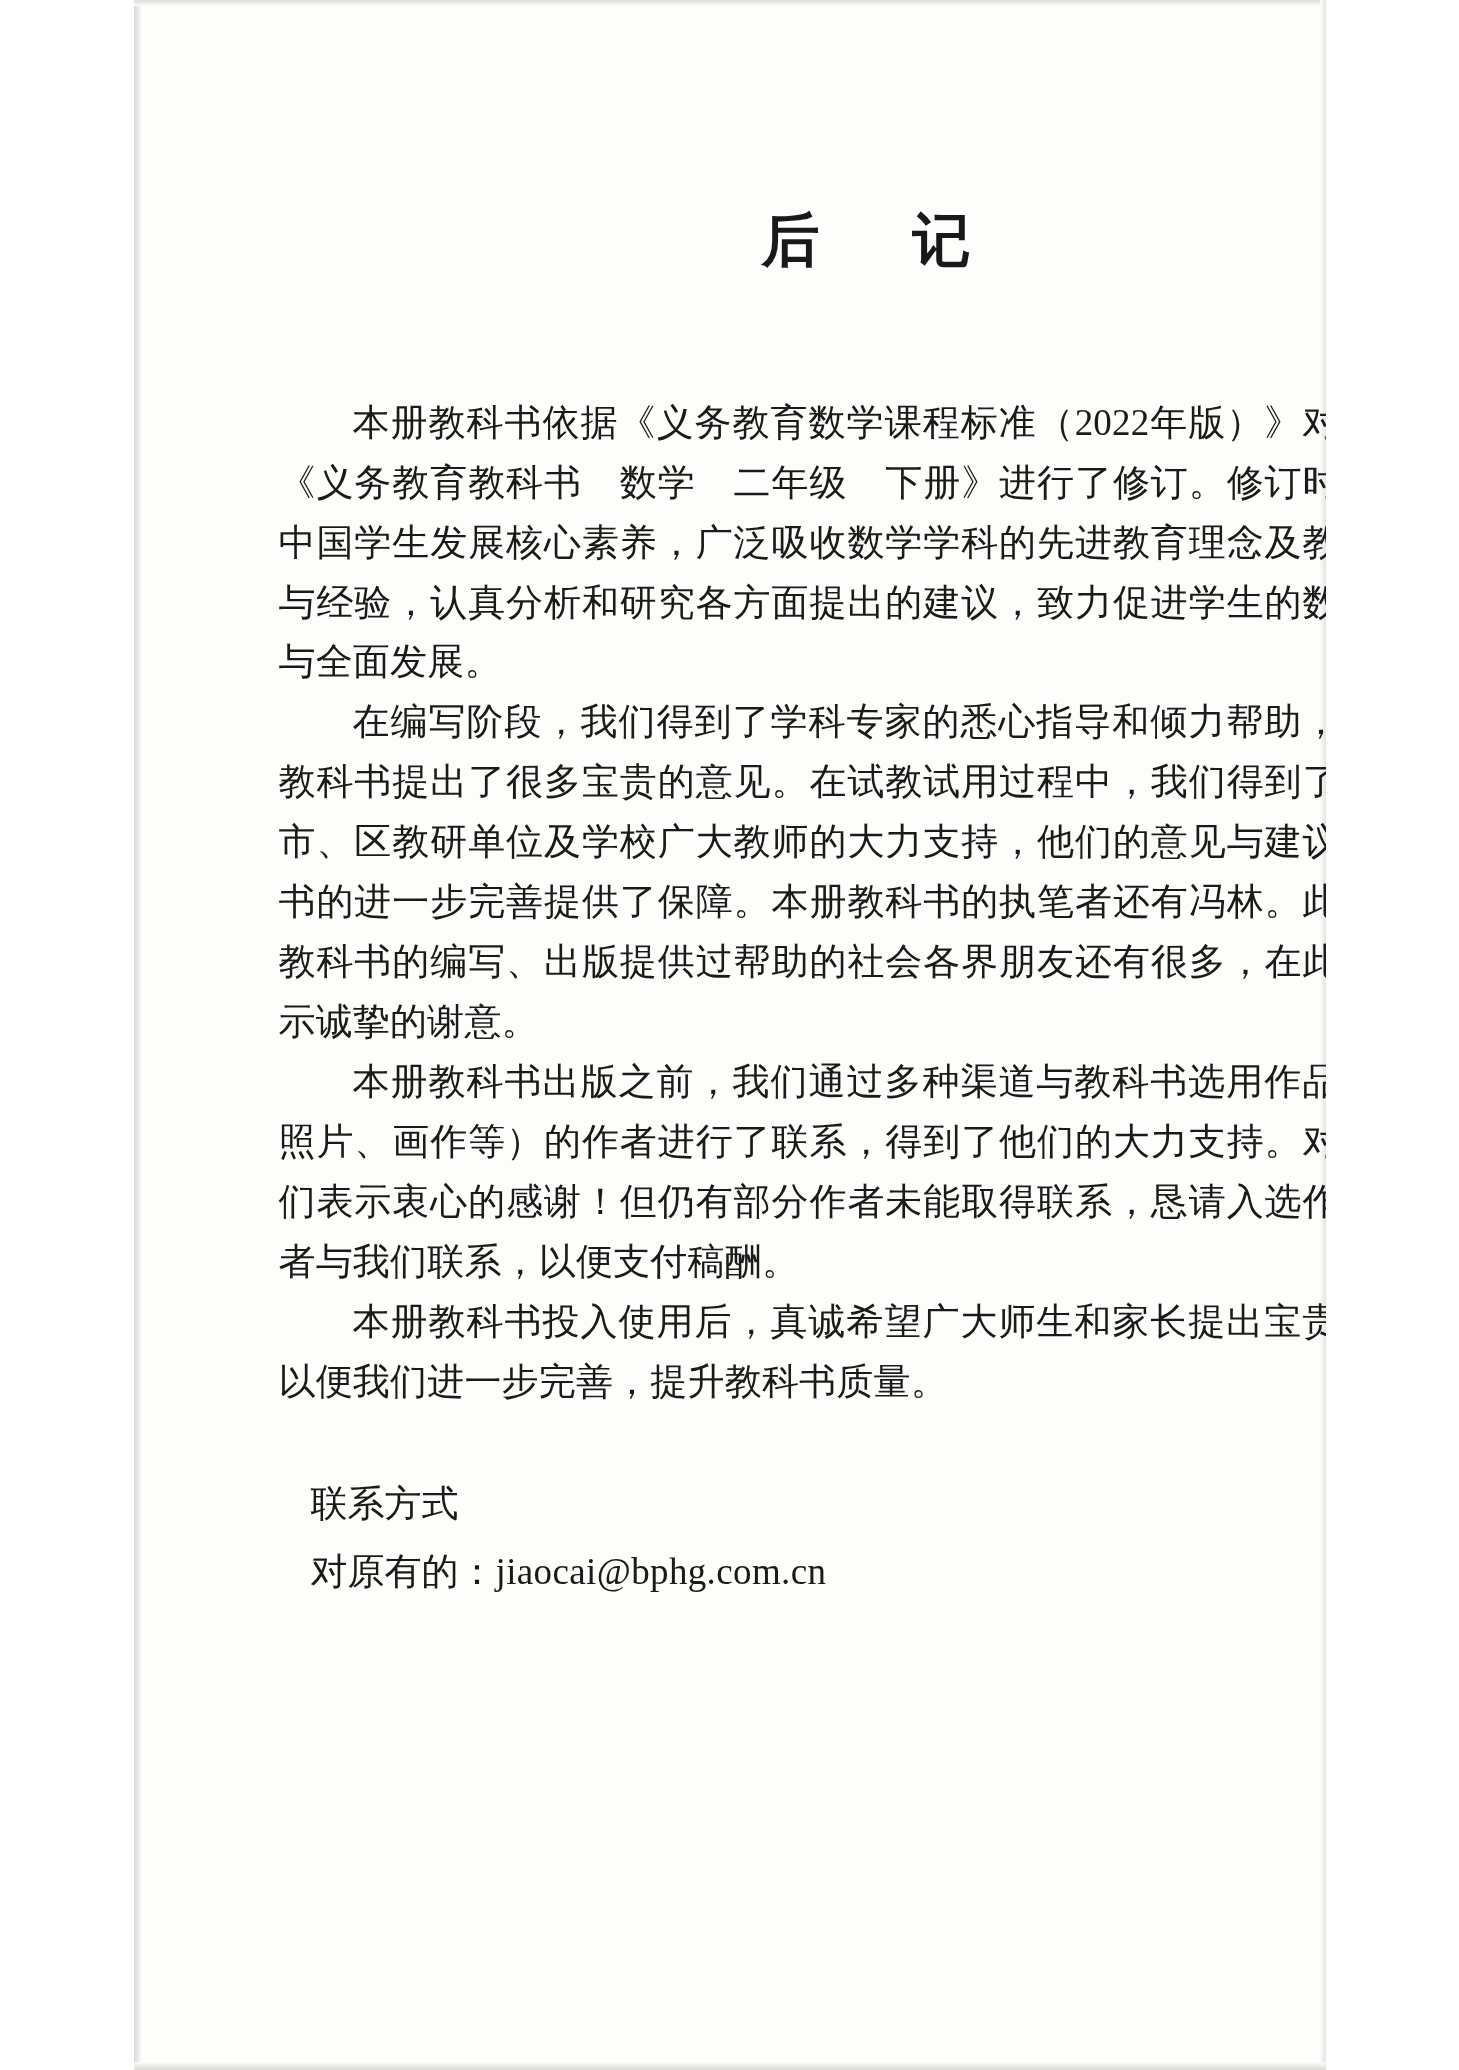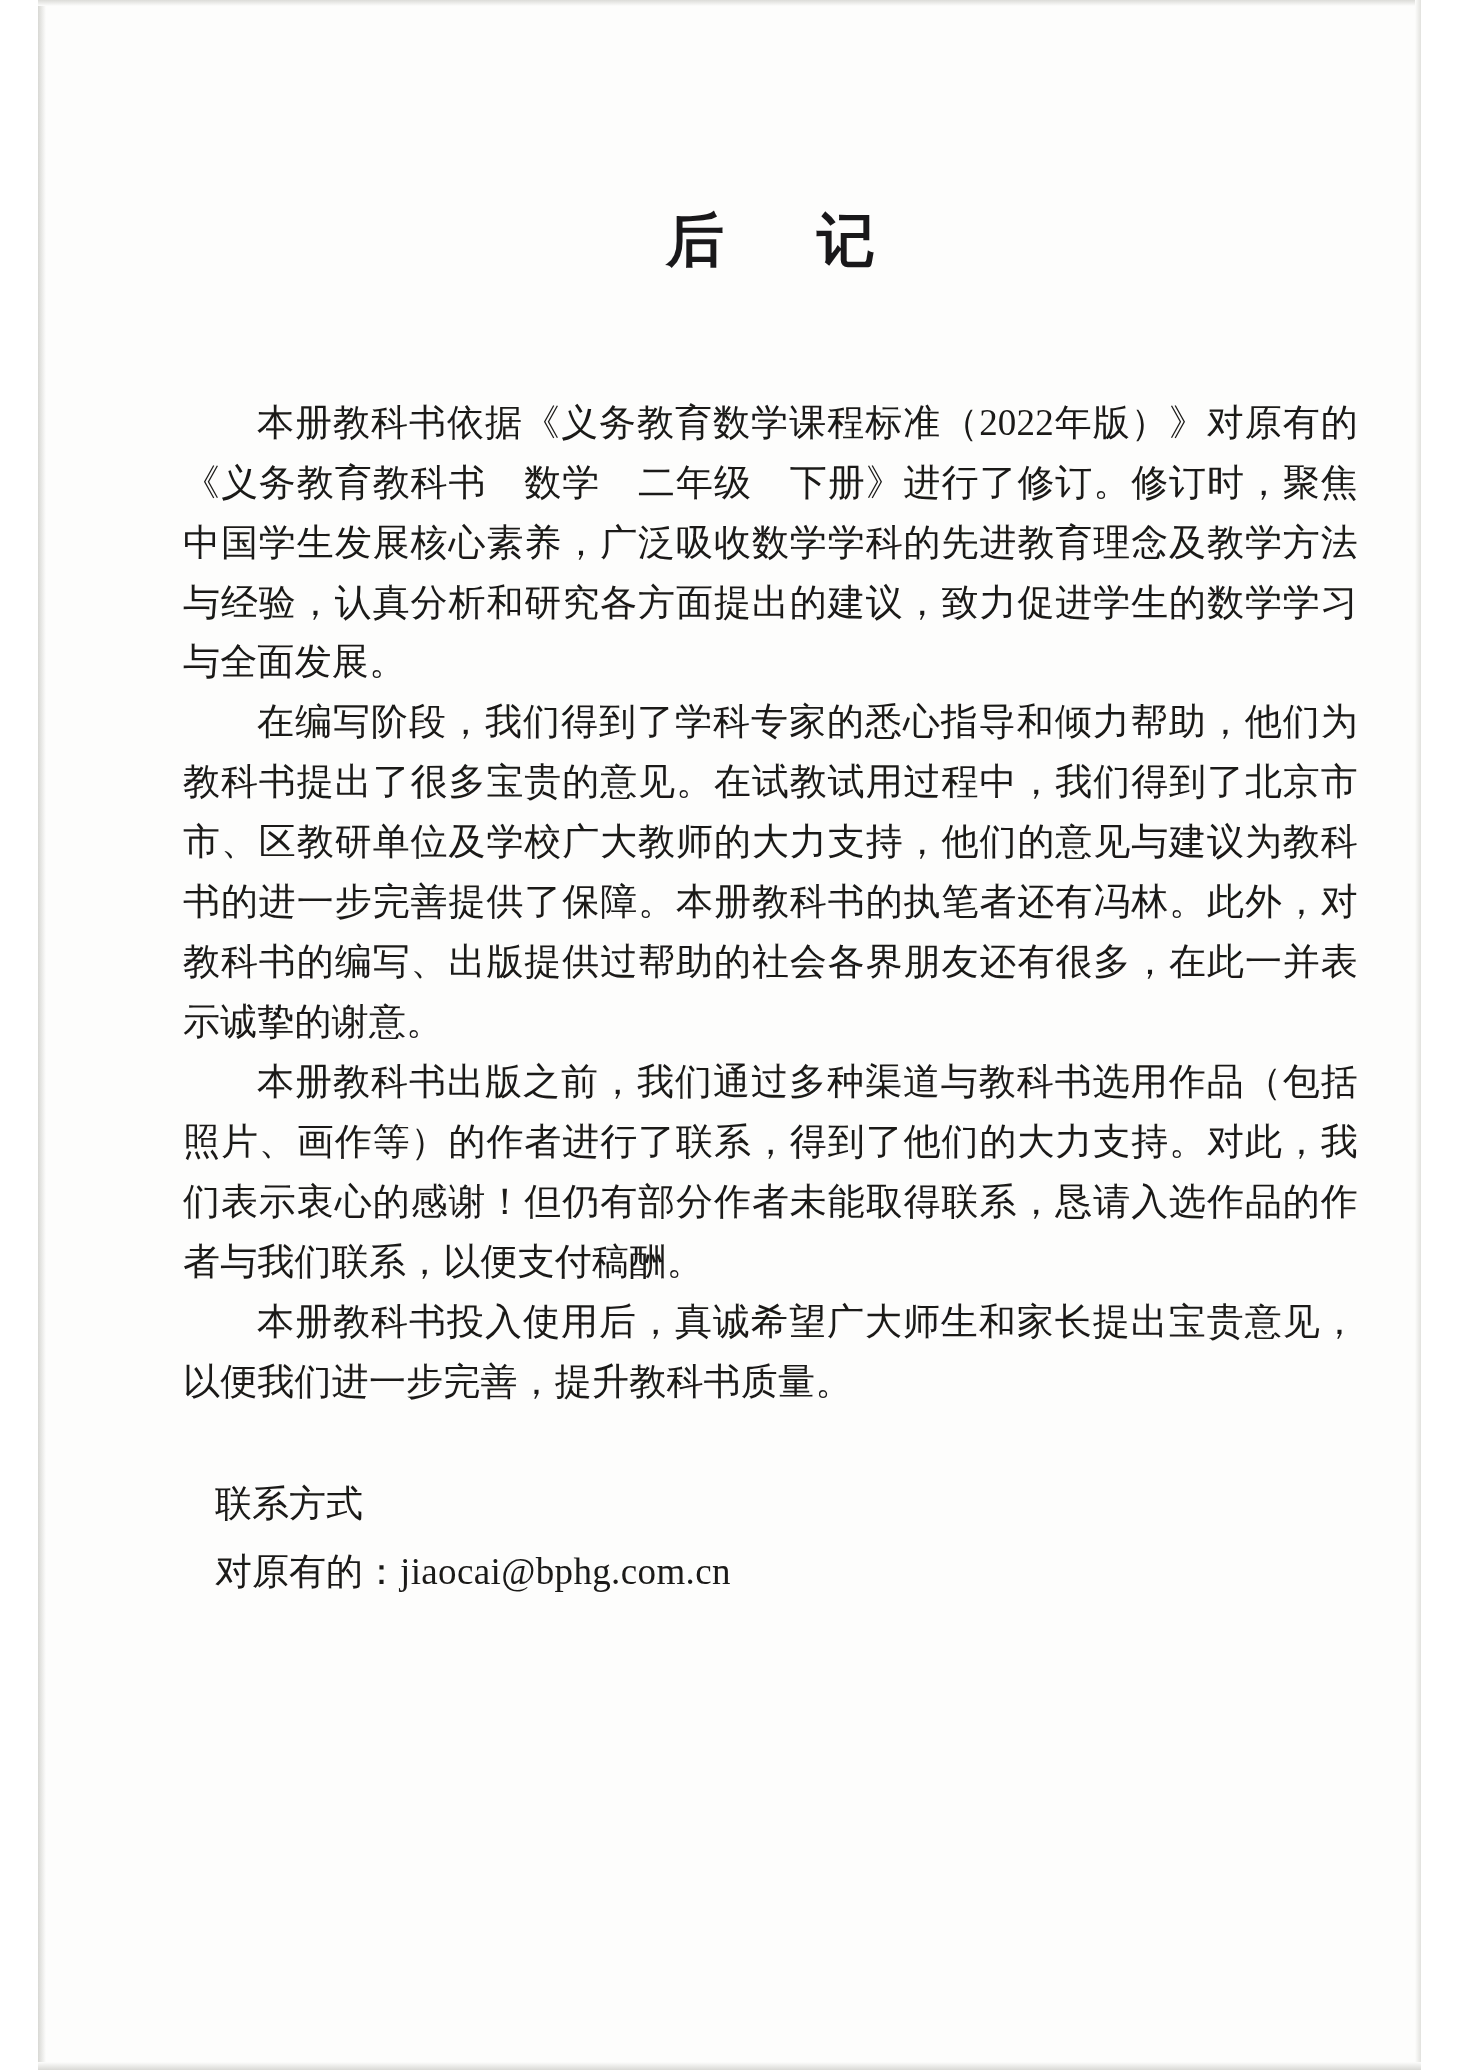--- a/index.html
+++ b/index.html
@@ -7,21 +7,21 @@
     margin: 0;
     padding: 0;
     background: #ffffff;
   }
   body {
     font-family: "Liberation Serif", "DejaVu Serif", serif;
     color: #1a1a18;
   }
   .page {
     position: relative;
-    width: 1383px;
+    width: 1192px;
     height: 2070px;
     margin: 0 auto;
     background: #fdfdfc;
     box-sizing: border-box;
     overflow: hidden;
   }
   
   .page-edge-left {
     position: absolute;
     left: 0; top: 0;

